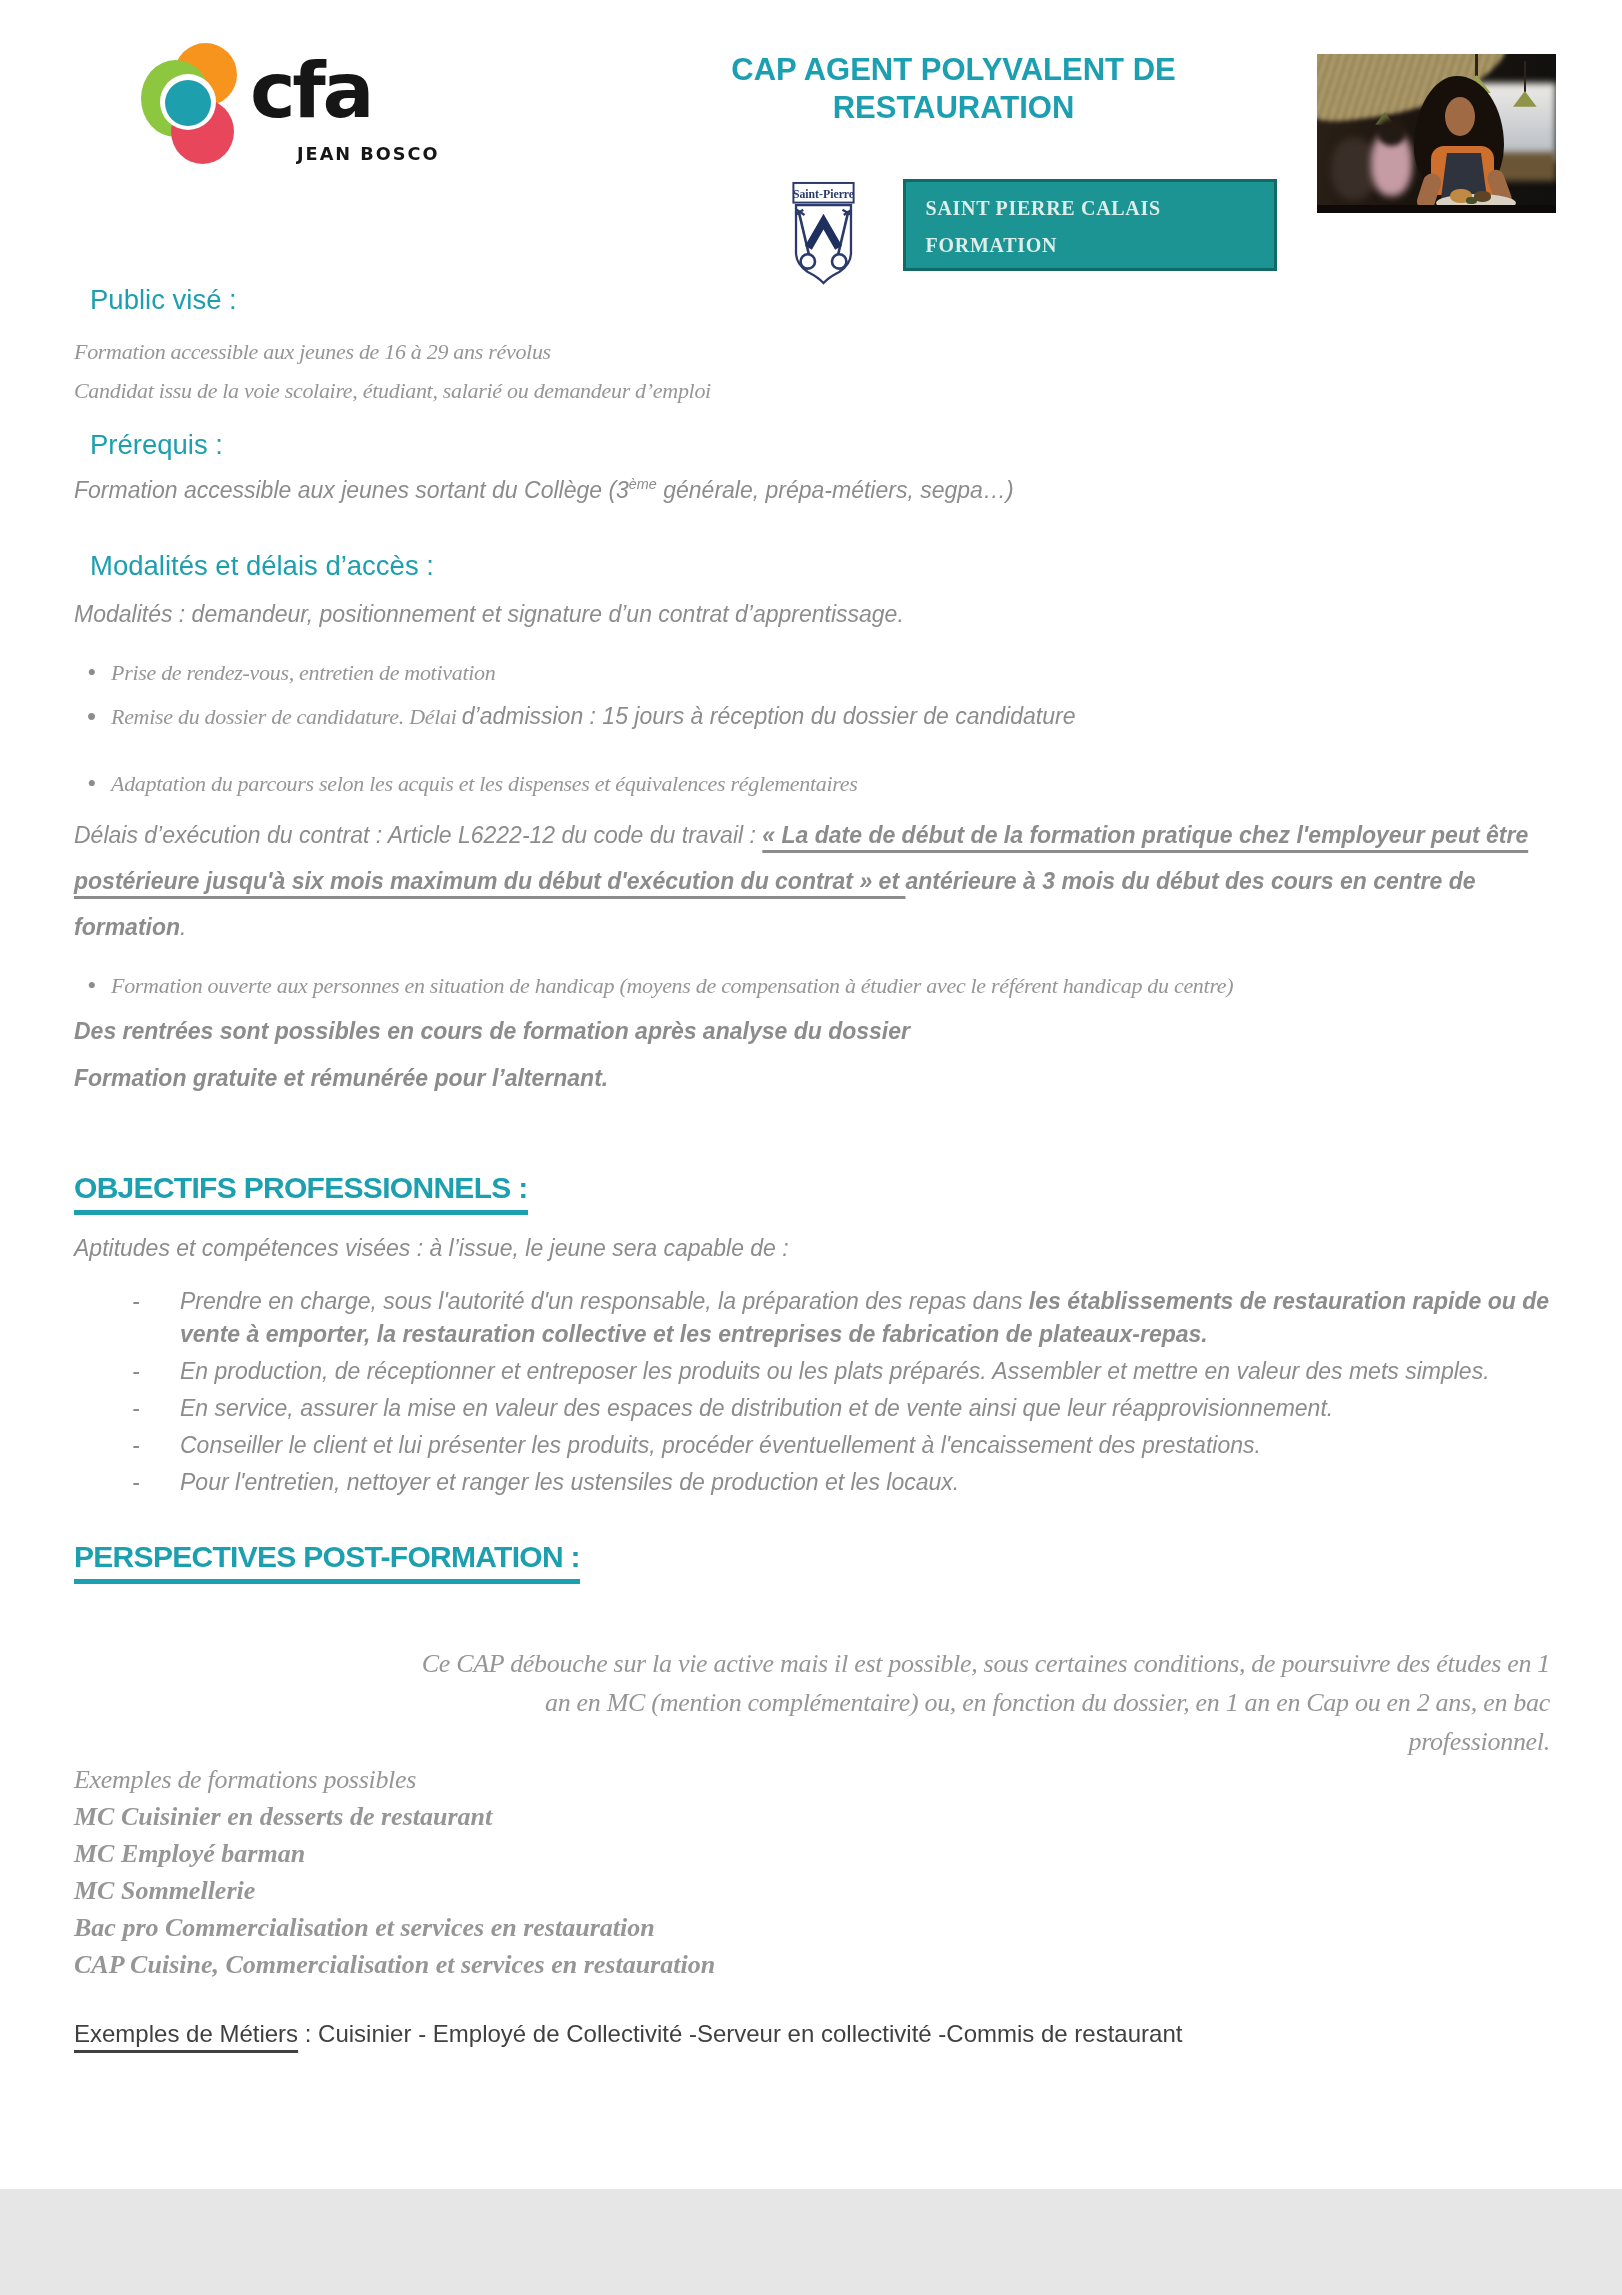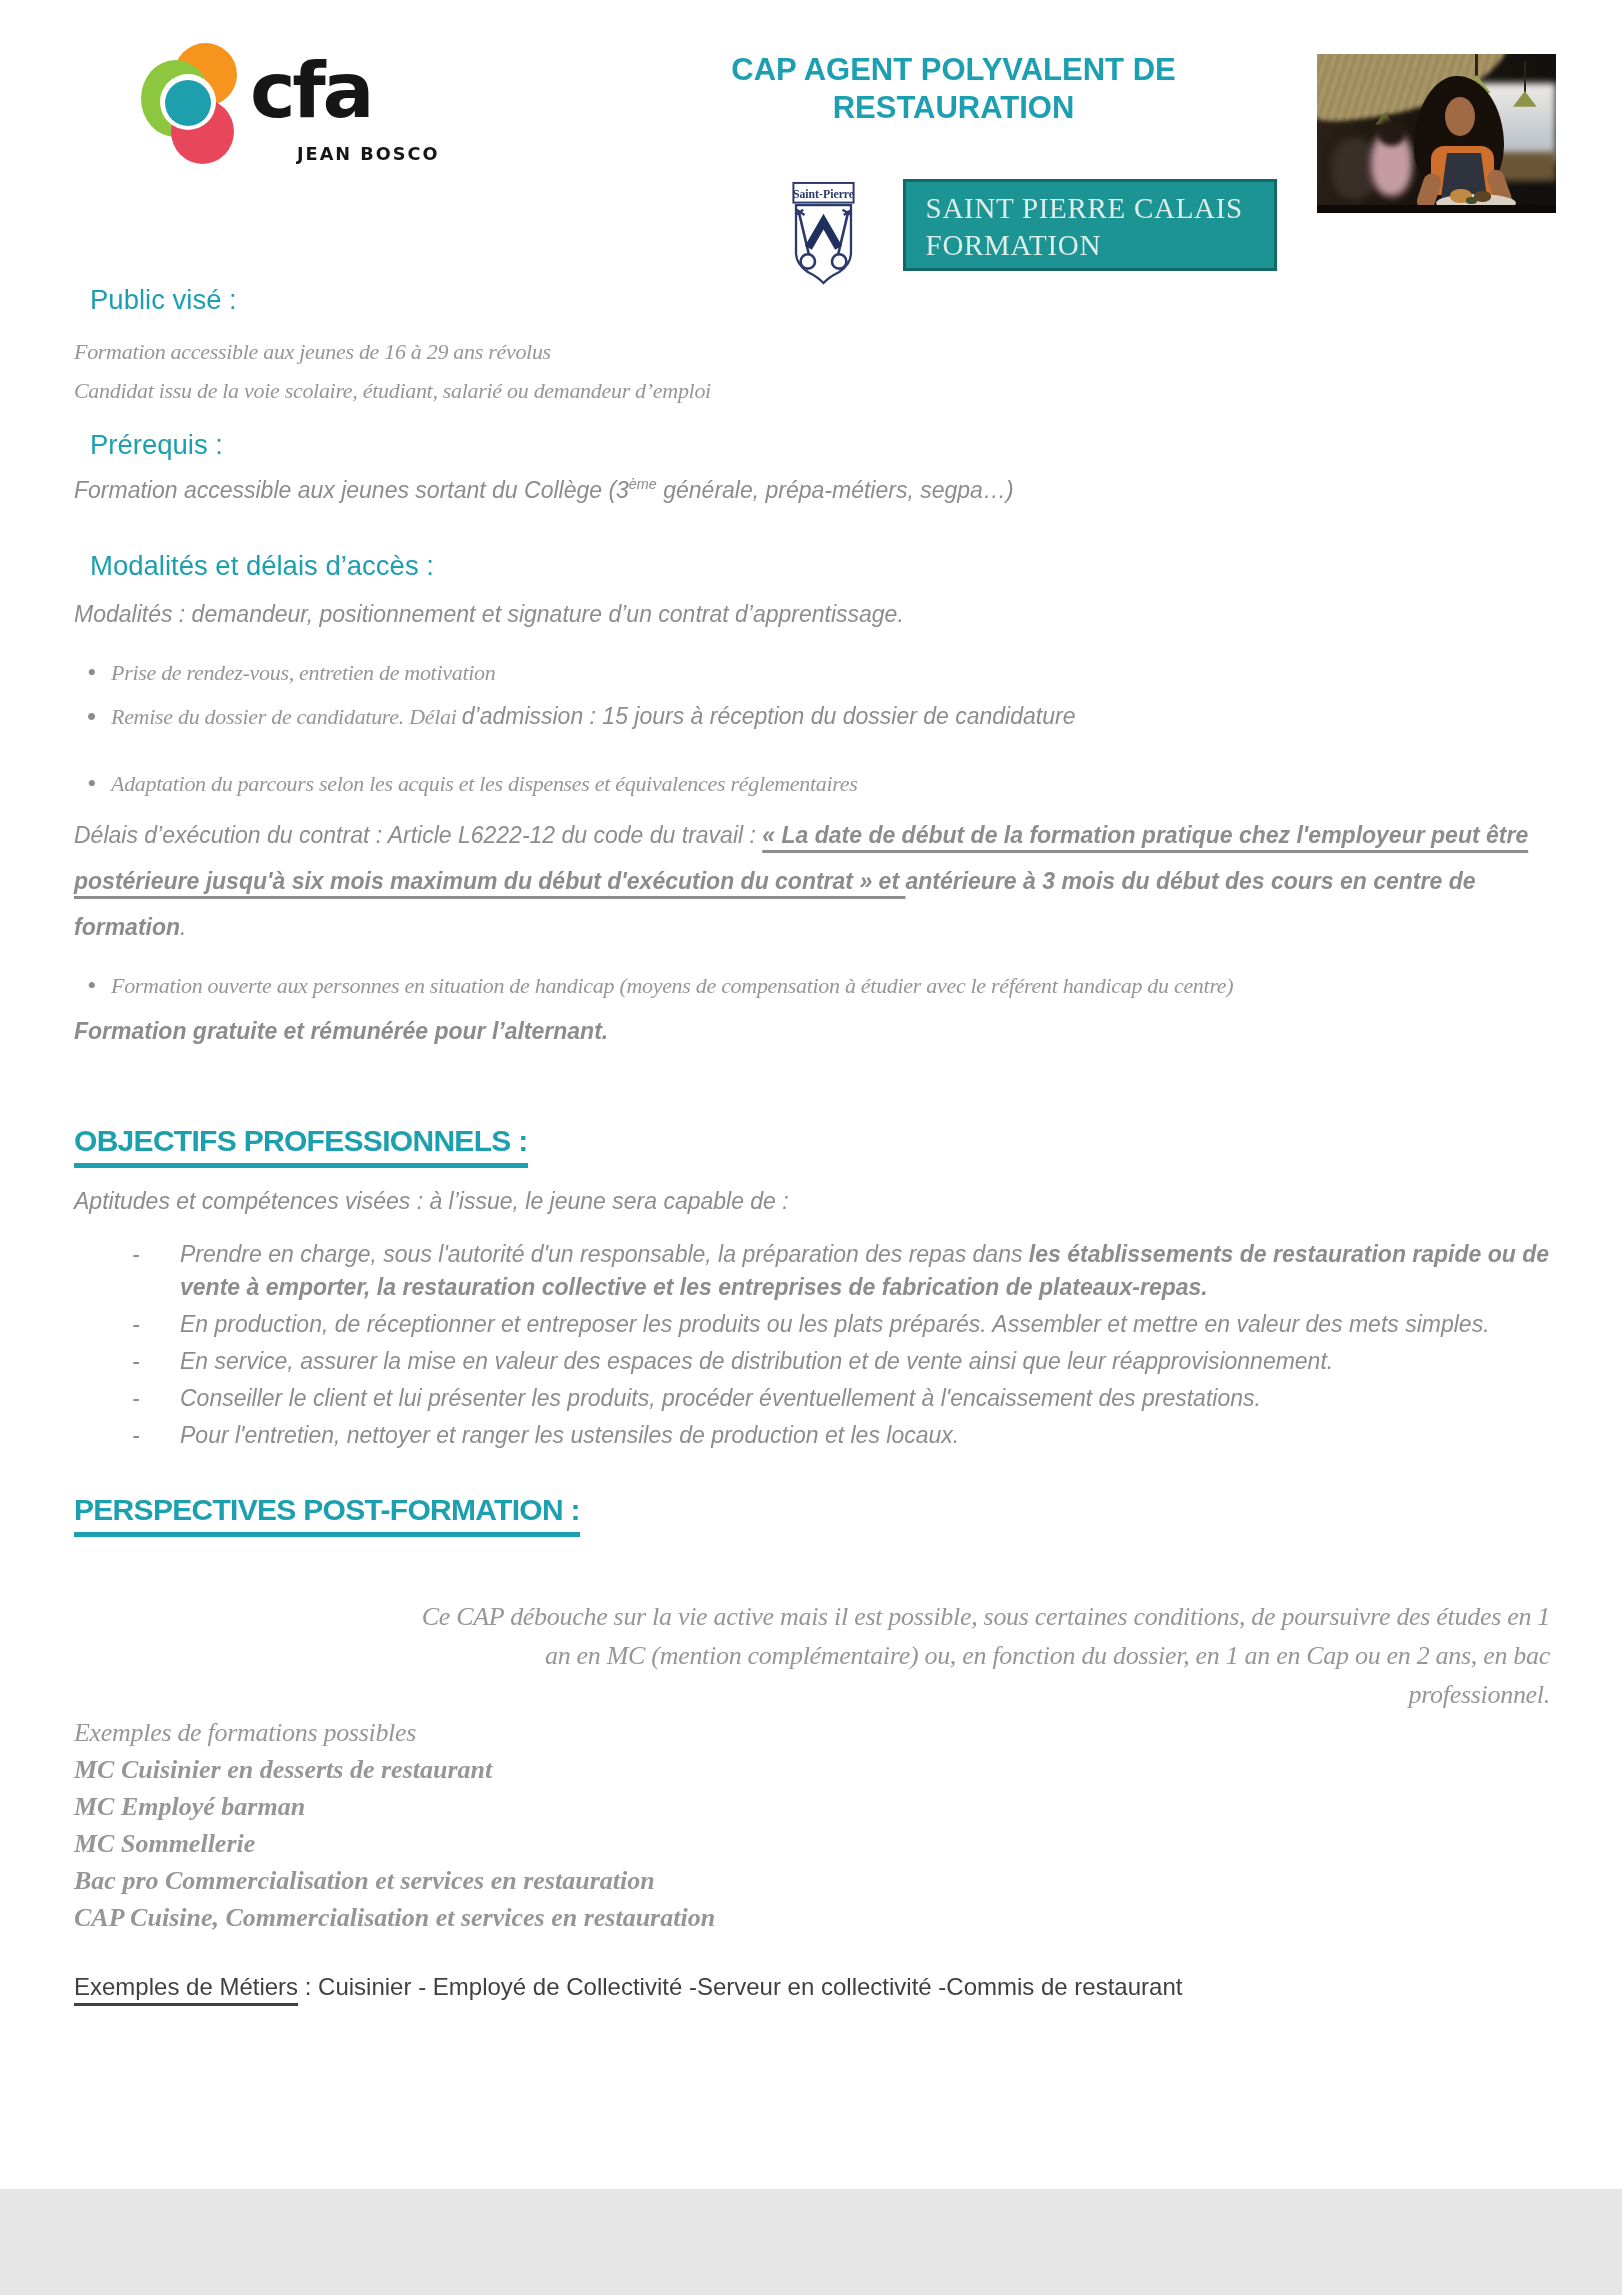--- a/index.html
+++ b/index.html
@@ -68,22 +68,22 @@
   .ph-plate { left: 119px; top: 140px; width: 80px; height: 18.3px; background: #d8d0c2; border-radius: 50%; }
   .ph-food1 { left: 133px; top: 135px; width: 22px; height: 14.4px; background: #c08a44; border-radius: 45%; }
   .ph-food2 { left: 157px; top: 137px; width: 17px; height: 10.5px; background: #5d4426; border-radius: 45%; }
   .ph-food3 { left: 149px; top: 143px; width: 10.5px; height: 6.5px; background: #46502a; border-radius: 45%; }
   .ph-counter { left: 0; top: 151px; width: 239px; height: 9.2px; background: #0d0a07; }
 
   
   .crest { position: absolute; left: 790px; top: 181px; width: 67px; height: 106px; }
   .org-box { position: absolute; left: 903px; top: 179px; width: 374px; height: 92px;
     background: #1D9494; border: 3.3px solid #116A68; color: #DDEDE9;
-    font-family: "Liberation Serif", serif; font-size: 29px; line-height: 37px;
-    padding: 7.9px 0 0 19.6px; letter-spacing: 0.7px; }
+    font-family: "Liberation Serif", serif; font-size: 20px; line-height: 37px;
+    padding: 7.9px 0 0 19.6px; letter-spacing: 0.7px; font-weight: bold; }
 
   
   .content { position: absolute; left: 74px; top: 266px; width: 1476px; }
 
   .h1 { margin: 0; font-size: 30px; font-weight: bold; color: #1C9FAF; letter-spacing: -0.7px; }
   .h1 span { display: inline-block; border-bottom: 5.2px solid #1C9FAF; padding-bottom: 5.2px; }
   .h2 { margin: 16px; font-size: 27.5px; font-weight: normal; color: #1C9FAF; }
 
   .serif-i { font-family: "Liberation Serif", serif; font-style: italic; color: #969696;
     font-size: 22px; letter-spacing: -0.3px; }
@@ -213,20 +213,21 @@
     <ul class="bullets">
       <li class="serif-i">Prise de rendez-vous, entretien de motivation</li>
       <li><span class="serif-i">Remise du dossier de candidature. Délai </span><span class="sans-i">d’admission : 15 jours à réception du dossier de candidature</span></li>
       <li class="serif-i gap">Adaptation du parcours selon les acquis et les dispenses et équivalences réglementaires</li>
     </ul>
 
     <p class="sans-i delais"><span>Délais d’exécution du contrat  : Article L6222-12 du code du travail : </span><span class="b ul">« La date de début de la formation pratique chez l'employeur  peut être postérieure jusqu'à six mois maximum du début d'exécution du contrat » et </span><span class="b">antérieure à 3 mois du début des cours en centre de formation</span><span>.</span></p>
 
     <p class="serif-i handicap">Formation ouverte aux personnes en situation de handicap (moyens de compensation à étudier avec le référent handicap du centre)</p>
 
+    <p class="note">Des rentrées sont possibles en cours de formation après analyse du dossier</p>
     <p class="note">Formation gratuite et rémunérée pour l’alternant.</p>
 
     <h1 class="h1 obj-h1"><span>OBJECTIFS PROFESSIONNELS :</span></h1>
     <p class="sans-i aptitudes m0">Aptitudes et compétences visées : à l’issue, le jeune sera capable de :</p>
 
     <ul class="dashes sans-i">
       <li><span>Prendre en charge, sous l'autorité d'un responsable, la préparation des repas dans </span><span class="b">les établissements de restauration rapide ou de vente à emporter, la restauration collective et les entreprises de fabrication de plateaux-repas.</span></li>
       <li>En production, de réceptionner et entreposer les produits ou les plats préparés. Assembler et mettre en valeur des mets simples.</li>
       <li>En service, assurer la mise en valeur des espaces de distribution et de vente ainsi que leur réapprovisionnement.</li>
       <li>Conseiller le client et lui présenter les produits, procéder éventuellement à l'encaissement des prestations.</li>

